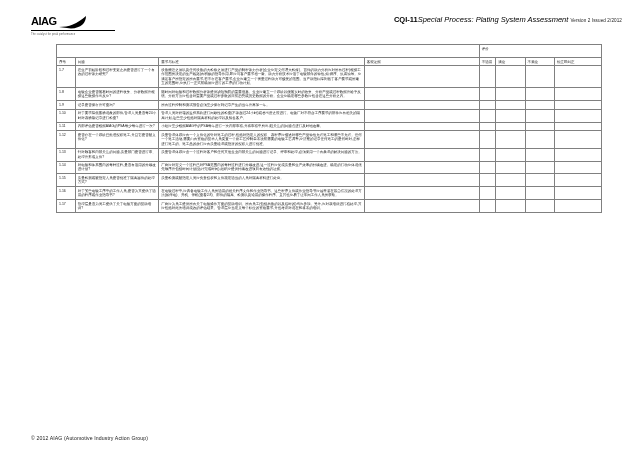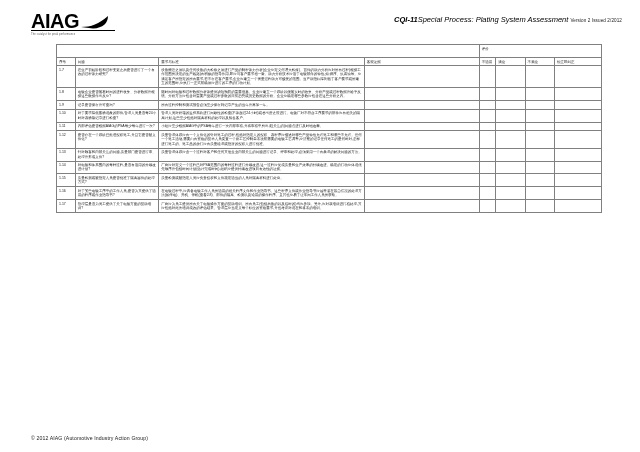--- a/index.html
+++ b/index.html
@@ -30,21 +30,21 @@
     width: 120px;
   }
   .logo-mark {
     display: flex;
     align-items: flex-end;
     gap: 1px;
   }
   .logo-word {
     font-family: "Liberation Sans", sans-serif;
     font-weight: bold;
-    font-size: 20px;
+    font-size: 11px;
     letter-spacing: -0.5px;
     line-height: 15px;
     color: #000000;
   }
   .logo-swoosh {
     position: relative;
     width: 28px;
     height: 13px;
     margin-left: 1px;
   }
@@ -67,21 +67,20 @@
     position: absolute;
     right: 18px;
     top: 15px;
     text-align: right;
     white-space: nowrap;
     font-size: 7.5px;
     line-height: 9px;
   }
   .doc-title .code {
     font-weight: bold;
-    font-style: italic;
     color: #000000;
   }
   .doc-title .name {
     font-weight: normal;
     font-style: italic;
     color: #000000;
   }
   .doc-title .version {
     font-weight: normal;
     font-style: normal;

